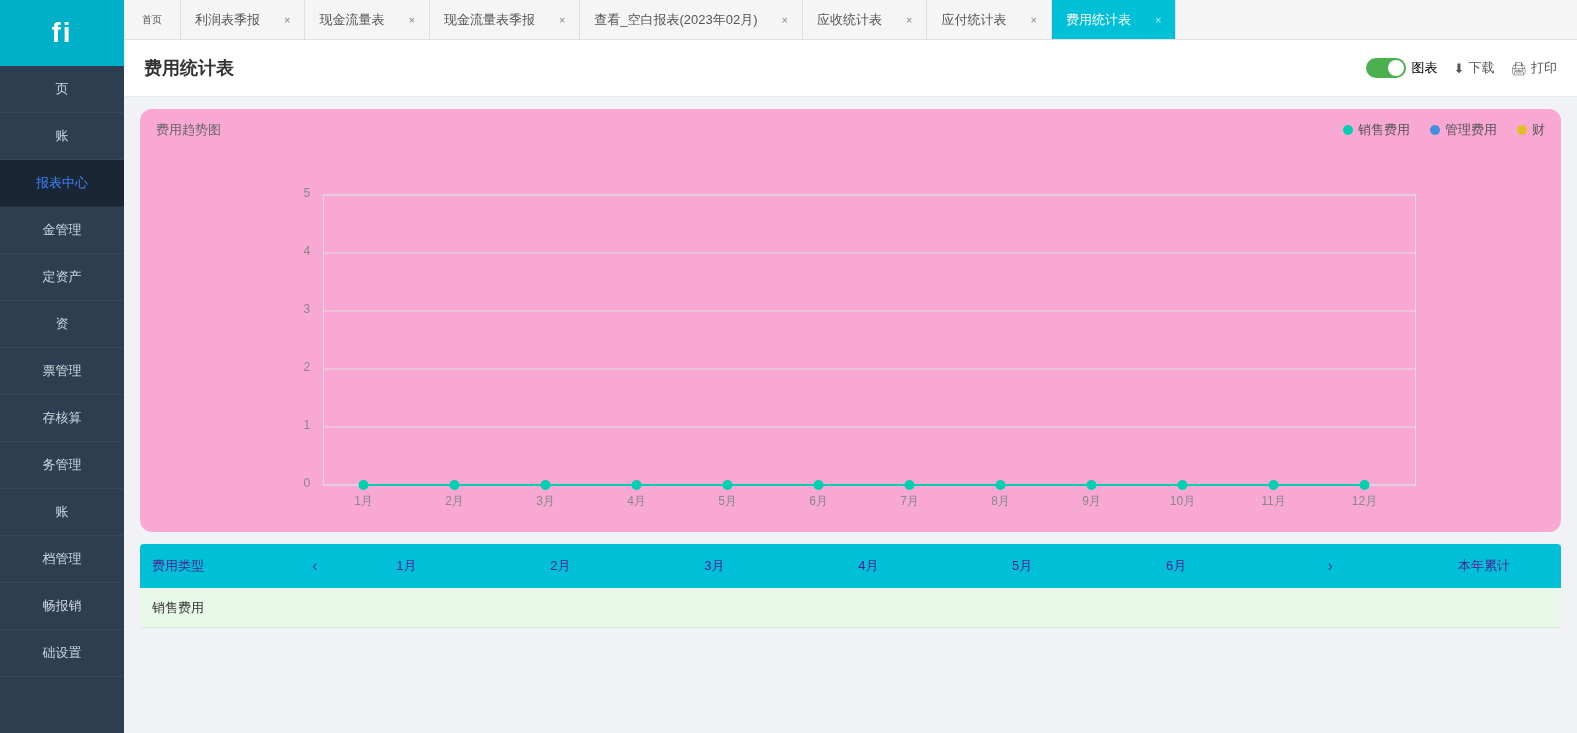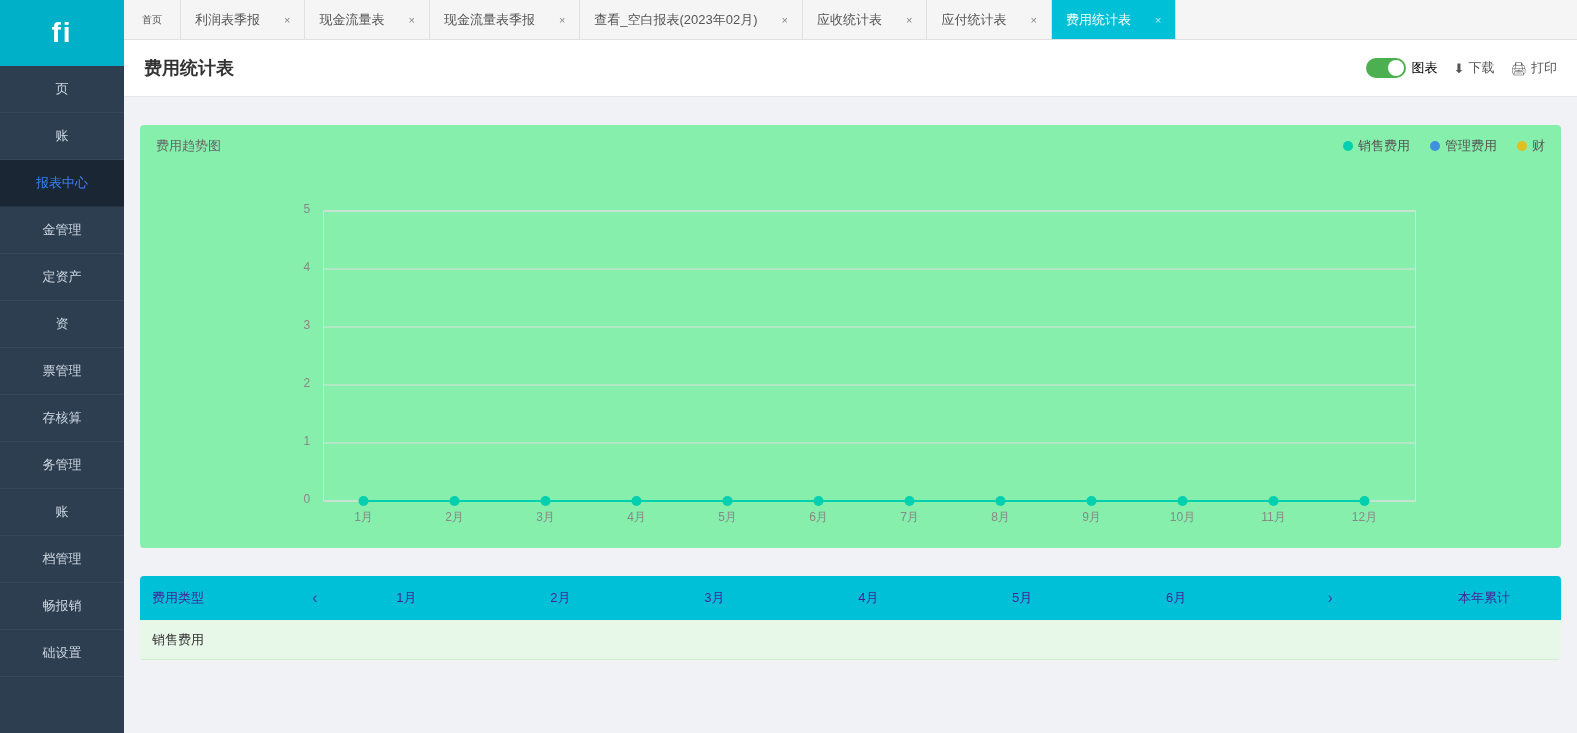--- a/index.html
+++ b/index.html
@@ -143,24 +143,24 @@
       display: flex;
       align-items: center;
       gap: 4px;
       color: #555;
       cursor: pointer;
       font-size: 13px;
     }
 
     
     .chart-container {
-      background: #86efac;
-      margin: 28px 16px;
+      background: #f9a8d4;
+      margin: 12px 16px;
       padding: 12px 16px;
-      border-radius: 4px;
+      border-radius: 12px;
       flex-shrink: 0;
     }
     .chart-header {
       display: flex;
       align-items: center;
       justify-content: space-between;
       margin-bottom: 8px;
     }
     .chart-title {
       font-size: 13px;

